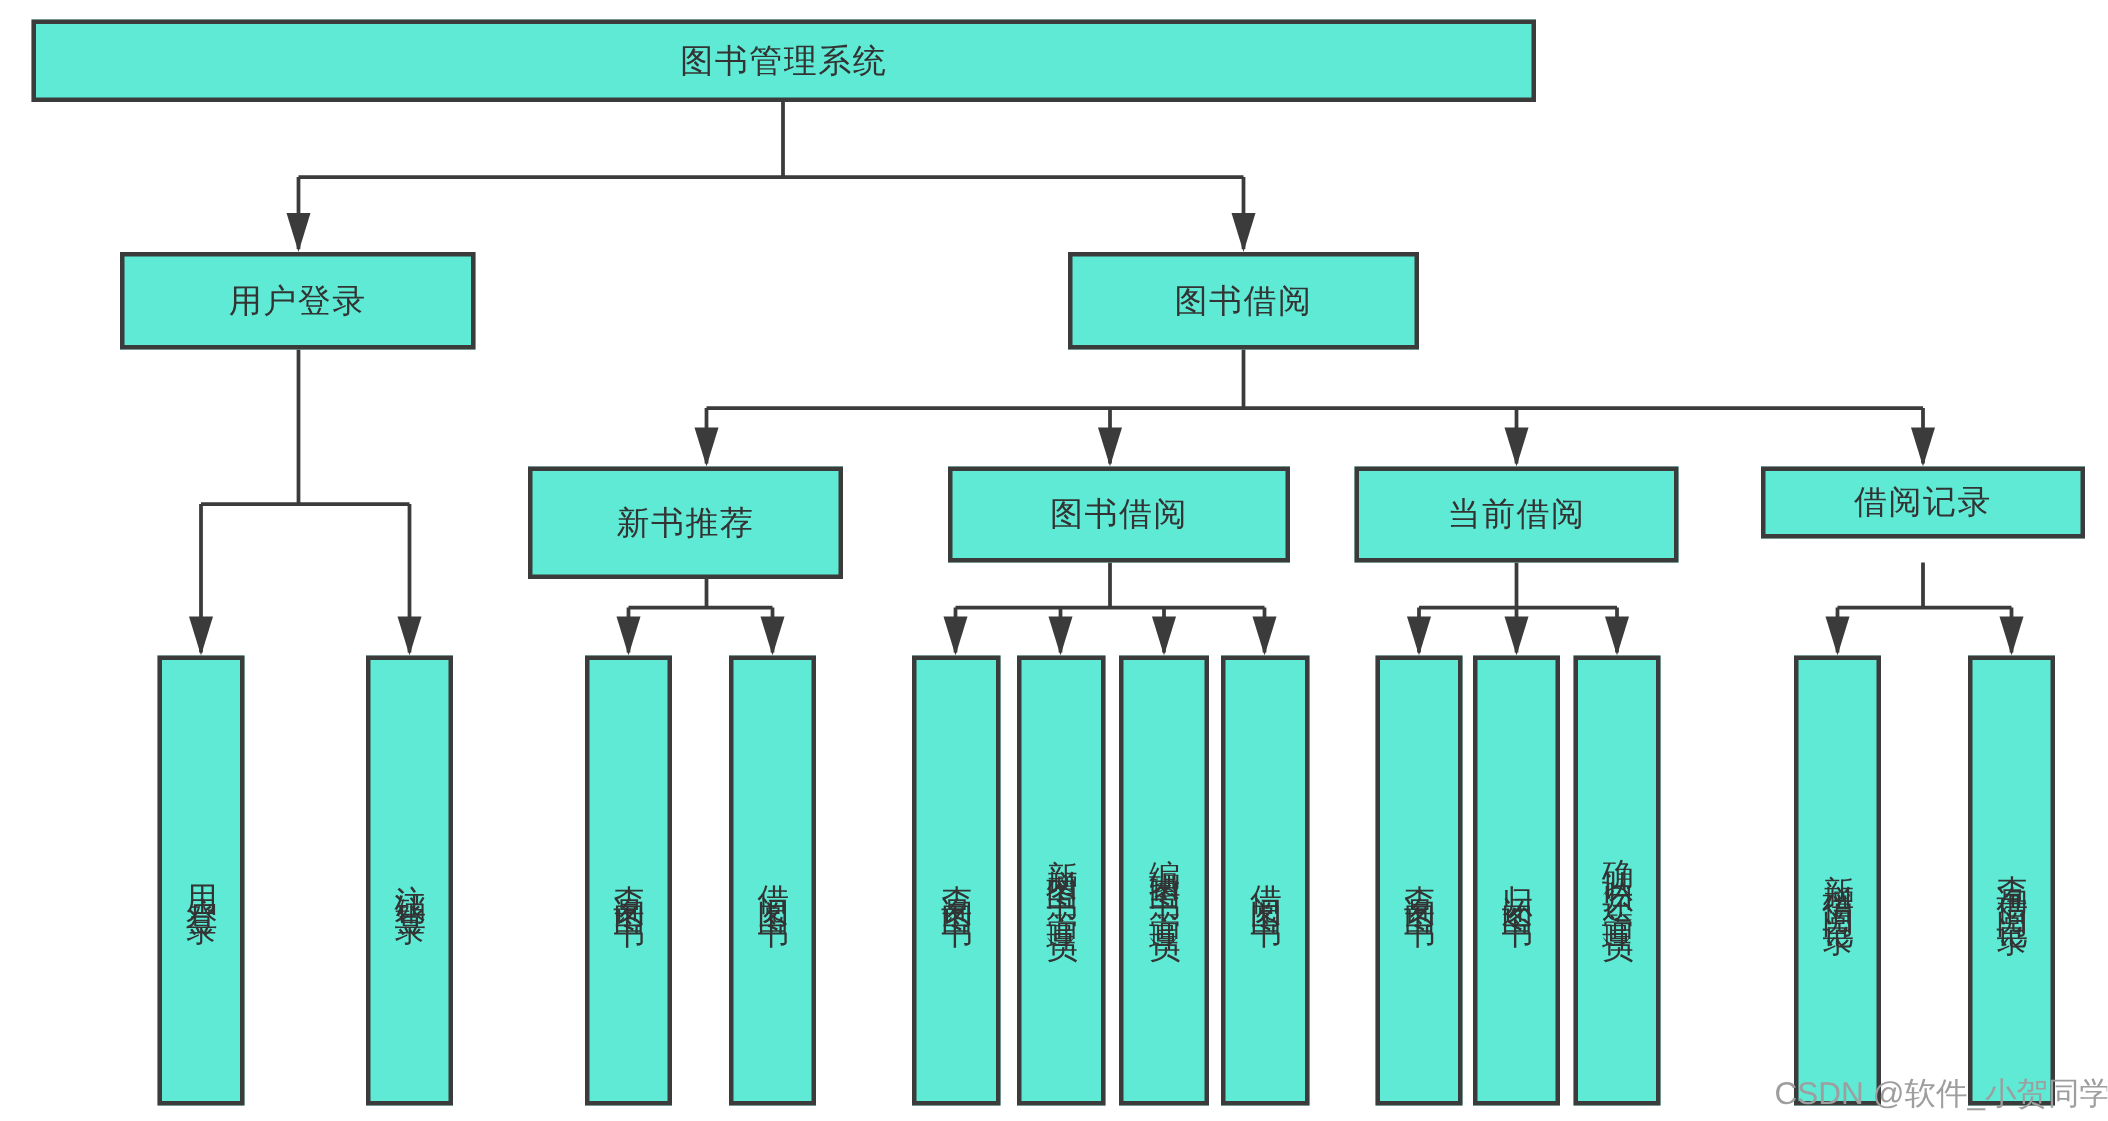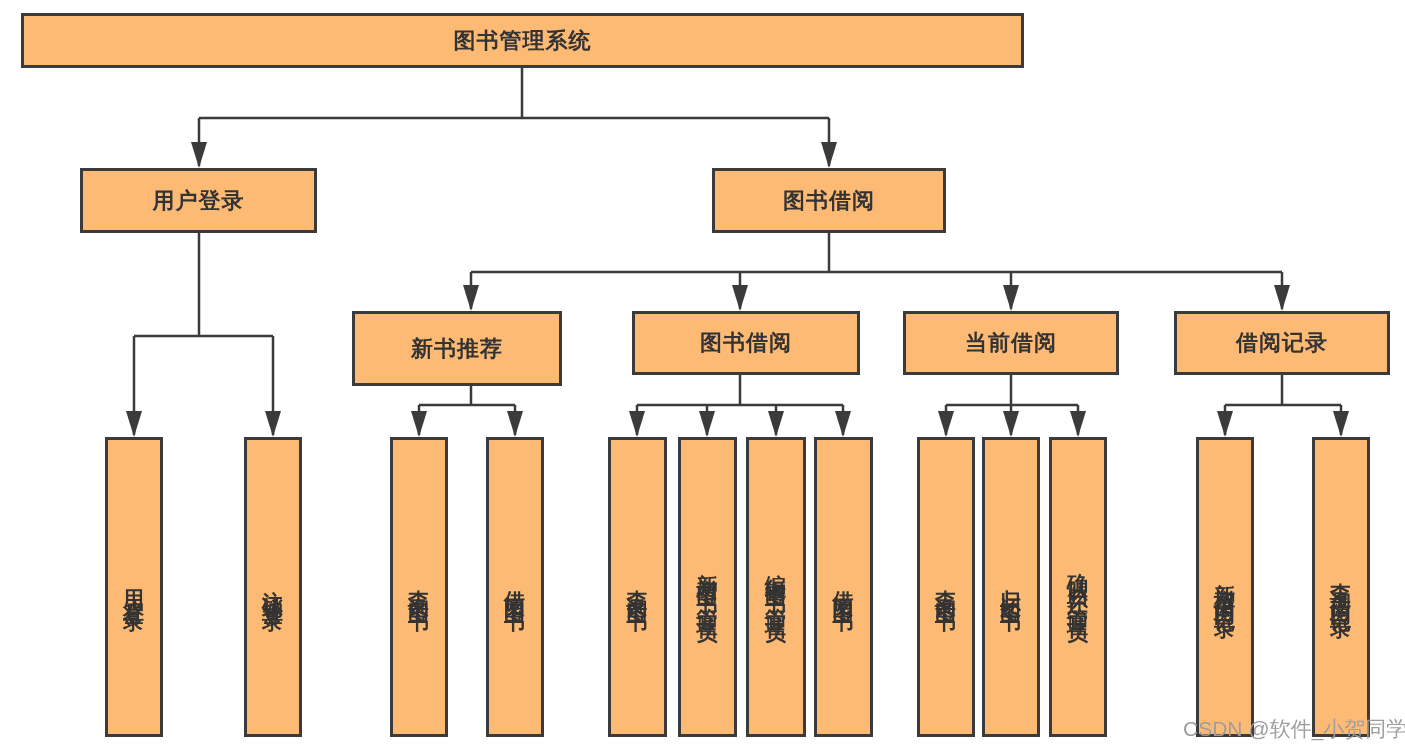--- a/index.html
+++ b/index.html
@@ -12,27 +12,26 @@
     overflow: hidden;
   }
   .wires {
     position: absolute;
     left: 0; top: 0;
     width: 1405px; height: 747px;
   }
   .box {
     position: absolute;
     box-sizing: border-box;
-    background: #fdba74;
+    background: #5eead4;
     border: 3px solid #3b3b3b;
     display: flex;
     align-items: center;
     justify-content: center;
     color: #333333;
-    font-weight: bold;
   }
   .box.h span {
     font-size: 22px;
     letter-spacing: 1px;
     white-space: nowrap;
   }
   .box.v span {
     writing-mode: vertical-rl;
     text-orientation: mixed;
     font-size: 21px;
@@ -111,21 +110,21 @@
 
   <div class="box h" style="left:352px;top:311px;width:210px;height:75px">
     <span>新书推荐</span>
   </div>
   <div class="box h" style="left:632px;top:311px;width:228px;height:64px">
     <span>图书借阅</span>
   </div>
   <div class="box h" style="left:903px;top:311px;width:216px;height:64px">
     <span>当前借阅</span>
   </div>
-  <div class="box h" style="left:1174px;top:311px;width:216px;height:64px">
+  <div class="box h" style="left:1174px;top:311px;width:216px;height:48px">
     <span>借阅记录</span>
   </div>
 
   <div class="box v" style="left:105px;top:437px;width:58px;height:300px">
     <span>用户登录</span>
   </div>
   <div class="box v" style="left:244px;top:437px;width:58px;height:300px">
     <span>注销登录</span>
   </div>
 

